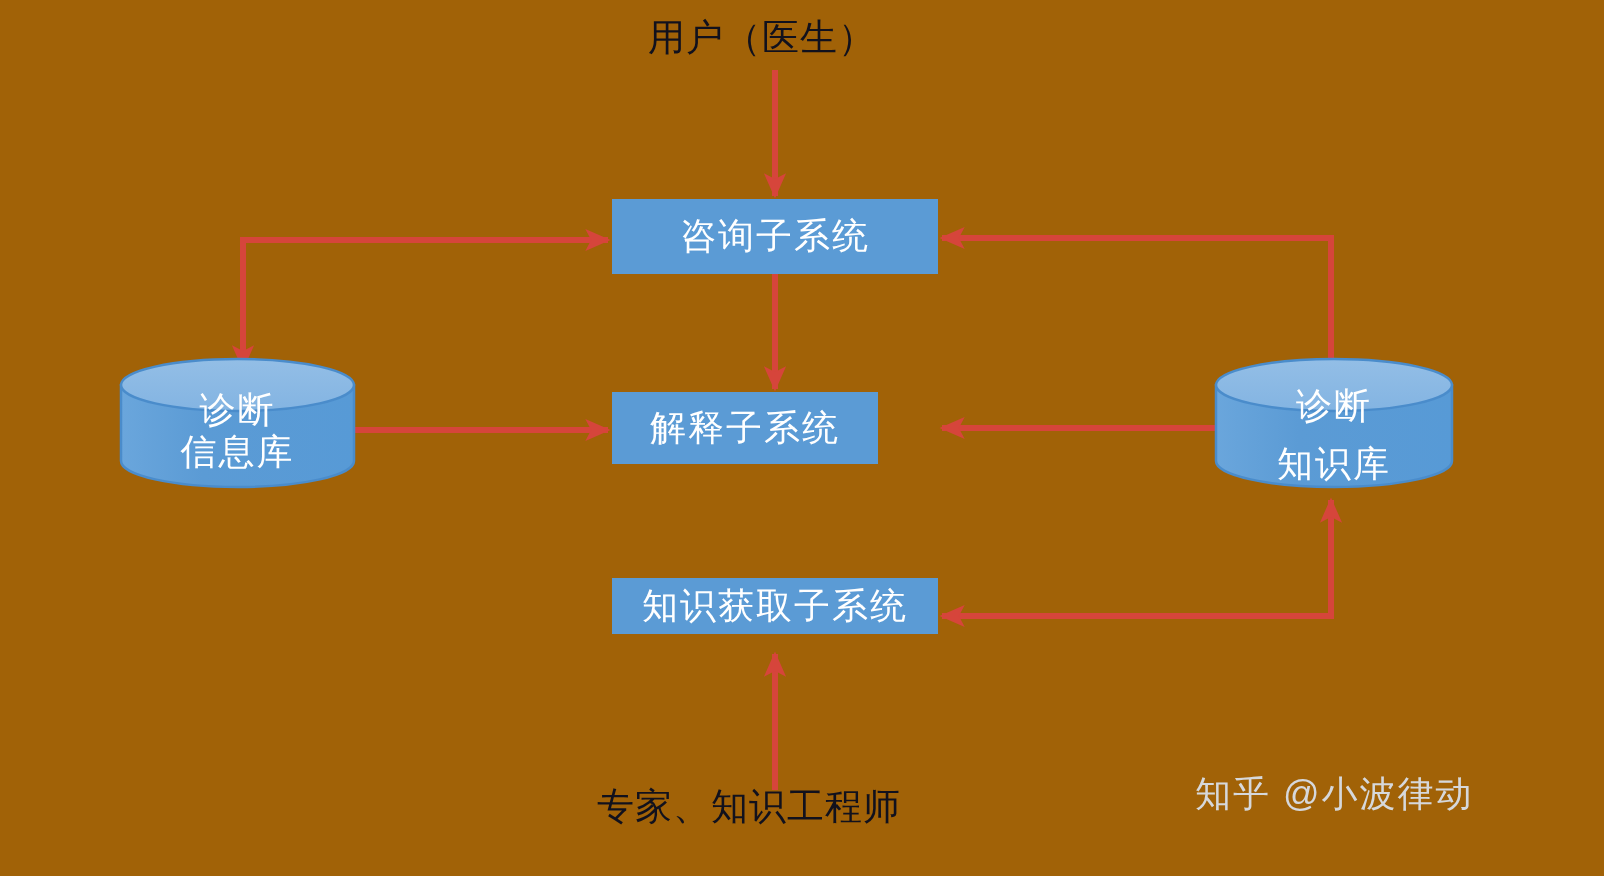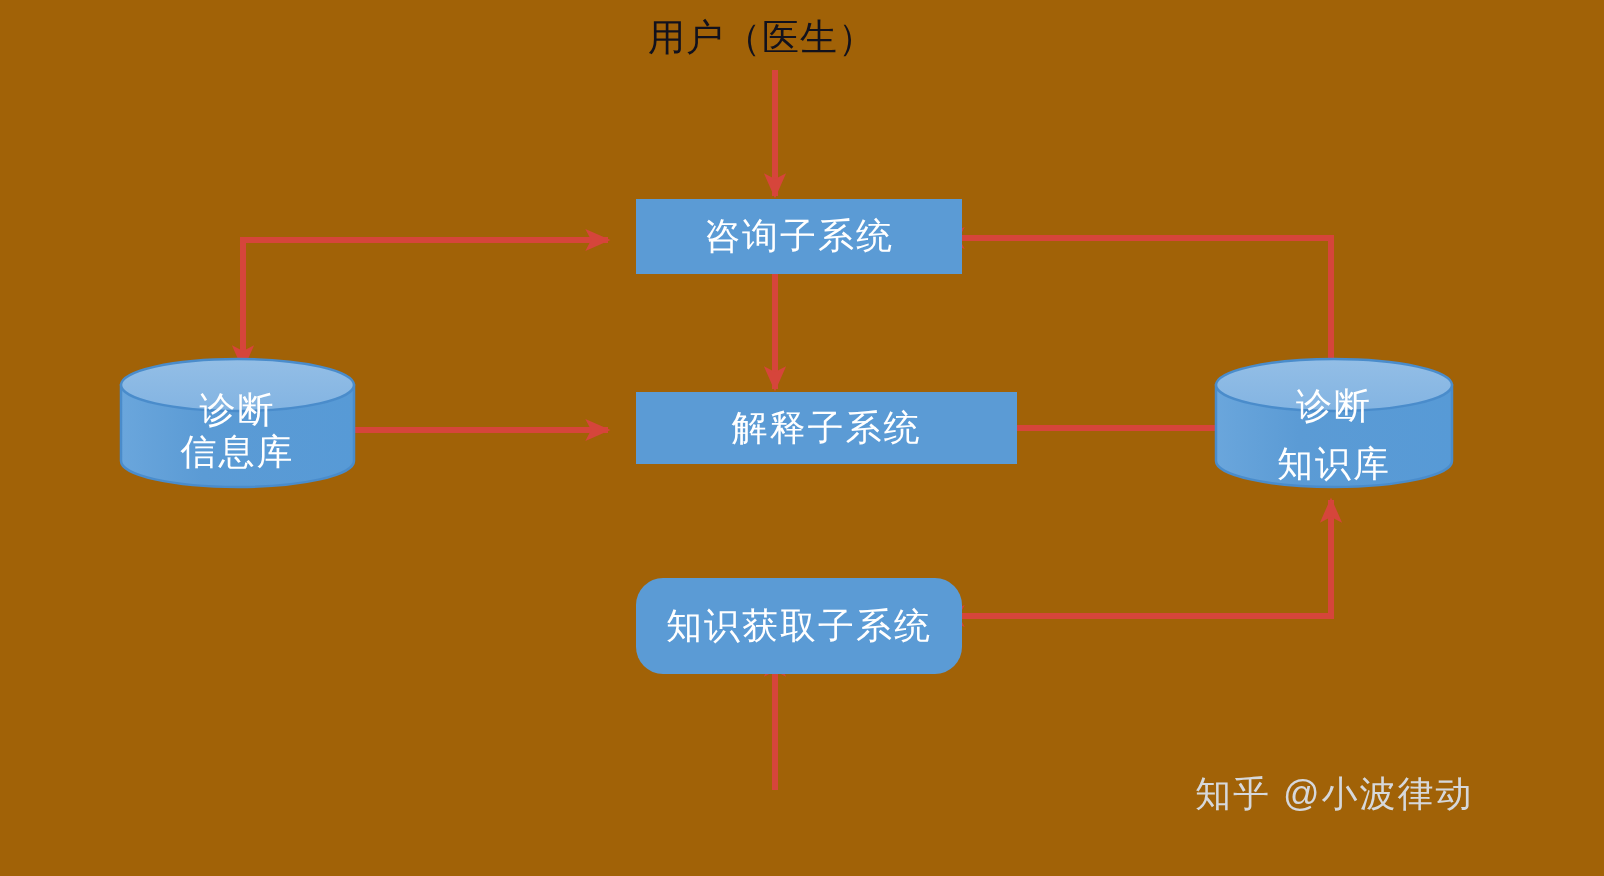--- a/index.html
+++ b/index.html
@@ -35,21 +35,20 @@
   .proc-box {
     position: absolute;
     background: #5B9BD5;
     display: flex;
     align-items: center;
     justify-content: center;
     color: #ffffff;
     font-size: 36px;
     letter-spacing: 2px;
     white-space: nowrap;
-    margin-left: 24px;
   }
   .cyl {
     position: absolute;
   }
   .cyl-text {
     position: absolute;
     left: 0;
     width: 100%;
     text-align: center;
     color: #ffffff;
@@ -128,30 +127,31 @@
     </g>
 
     <g>
       <path d="M 1216 385 L 1216 461 A 118 26 0 0 0 1452 461 L 1452 385 Z" fill="url(#cylGradL)" stroke="#4A8CCB" stroke-width="2.5"></path>
       <ellipse cx="1334" cy="385" rx="118" ry="26" fill="url(#cylTopG)" stroke="#4A8CCB" stroke-width="2.5"></ellipse>
     </g>
   </svg>
 
   <div class="plain-label" style="left:648px; top:18px;">用户（医生）</div>
 
+  <div class="plain-label" style="left:597px; top:787px;">专家、知识工程师</div>
 
   <div class="proc-box" style="left:612px; top:199px; width:326px; height:75px;">
     <span>咨询子系统</span>
   </div>
 
-  <div class="proc-box" style="left:612px; top:392px; width:381px; height:72px;">
+  <div class="proc-box" style="left:612px; top:392px; width:266px; height:72px;">
     <span>解释子系统</span>
   </div>
 
-  <div class="proc-box" style="left:612px; top:578px; width:326px; height:96px;border-radius:27px;">
+  <div class="proc-box" style="left:612px; top:578px; width:326px; height:56px;">
     <span>知识获取子系统</span>
   </div>
 
   <div class="cyl" style="left:121px; top:359px; width:233px; height:128px;">
     <div class="cyl-text" style="top:30px;">诊断</div>
     <div class="cyl-text" style="top:72px;">信息库</div>
   </div>
 
   <div class="cyl" style="left:1216px; top:359px; width:236px; height:128px;">
     <div class="cyl-text" style="top:26px;">诊断</div>

